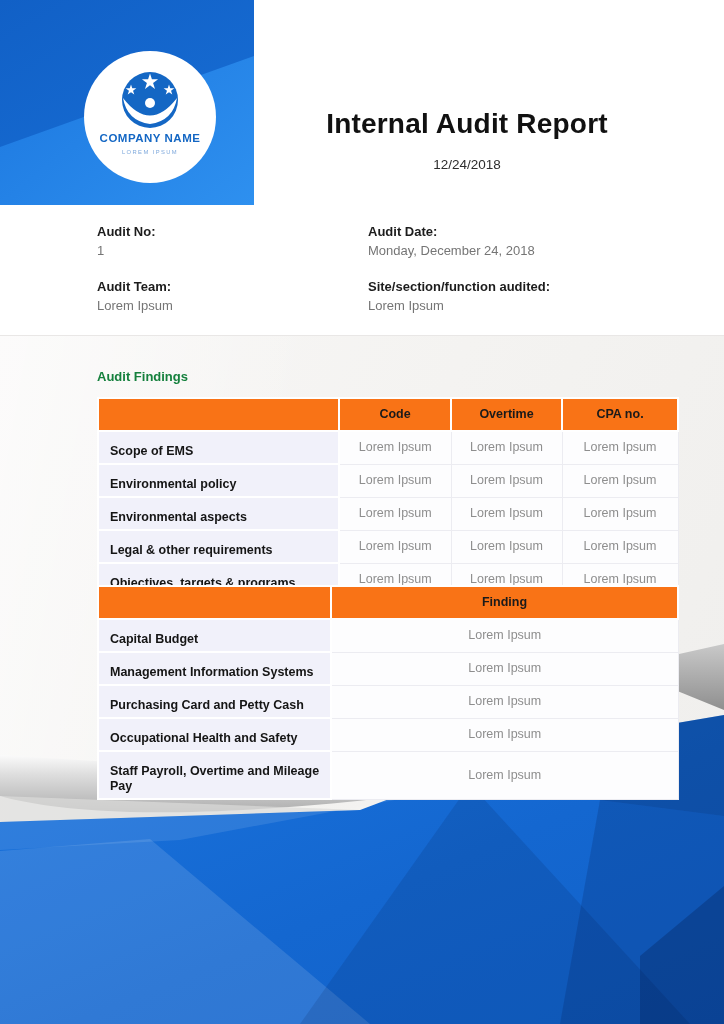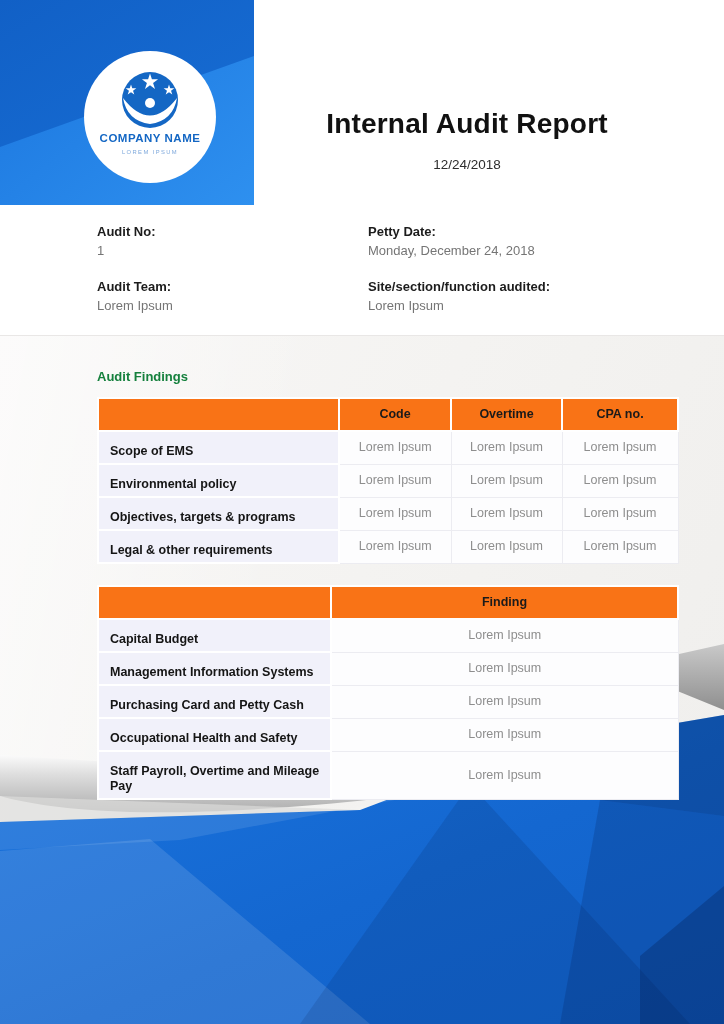--- a/index.html
+++ b/index.html
@@ -90,21 +90,21 @@
     <div class="report-title">Internal Audit Report</div>
     <div class="report-date">12/24/2018</div>
   </div>
 
   <div class="fields">
     <div class="field f0">
       <div class="lbl">Audit No:</div>
       <div class="val">1</div>
     </div>
     <div class="field f1">
-      <div class="lbl">Petty Date:</div>
+      <div class="lbl">Audit Date:</div>
       <div class="val">Monday, December 24, 2018</div>
     </div>
     <div class="field f2">
       <div class="lbl">Audit Team:</div>
       <div class="val">Lorem Ipsum</div>
     </div>
     <div class="field f3">
       <div class="lbl">Site/section/function audited:</div>
       <div class="val">Lorem Ipsum</div>
     </div>
@@ -132,27 +132,33 @@
       <td class="dcell">Lorem Ipsum</td>
       <td class="dcell">Lorem Ipsum</td>
     </tr>
     <tr class="r">
       <td class="lcell">Environmental policy</td>
       <td class="dcell">Lorem Ipsum</td>
       <td class="dcell">Lorem Ipsum</td>
       <td class="dcell">Lorem Ipsum</td>
     </tr>
     <tr class="r">
+      <td class="lcell">Environmental aspects</td>
+      <td class="dcell">Lorem Ipsum</td>
+      <td class="dcell">Lorem Ipsum</td>
+      <td class="dcell">Lorem Ipsum</td>
+    </tr>
+    <tr class="r">
+      <td class="lcell">Legal &amp; other requirements</td>
+      <td class="dcell">Lorem Ipsum</td>
+      <td class="dcell">Lorem Ipsum</td>
+      <td class="dcell">Lorem Ipsum</td>
+    </tr>
+    <tr class="r">
       <td class="lcell">Objectives, targets &amp; programs</td>
-      <td class="dcell">Lorem Ipsum</td>
-      <td class="dcell">Lorem Ipsum</td>
-      <td class="dcell">Lorem Ipsum</td>
-    </tr>
-    <tr class="r">
-      <td class="lcell">Legal &amp; other requirements</td>
       <td class="dcell">Lorem Ipsum</td>
       <td class="dcell">Lorem Ipsum</td>
       <td class="dcell">Lorem Ipsum</td>
     </tr>
   </tbody>
     </table>
 
   <table class="aud t2">
     <colgroup>
         <col style="width:233px">

